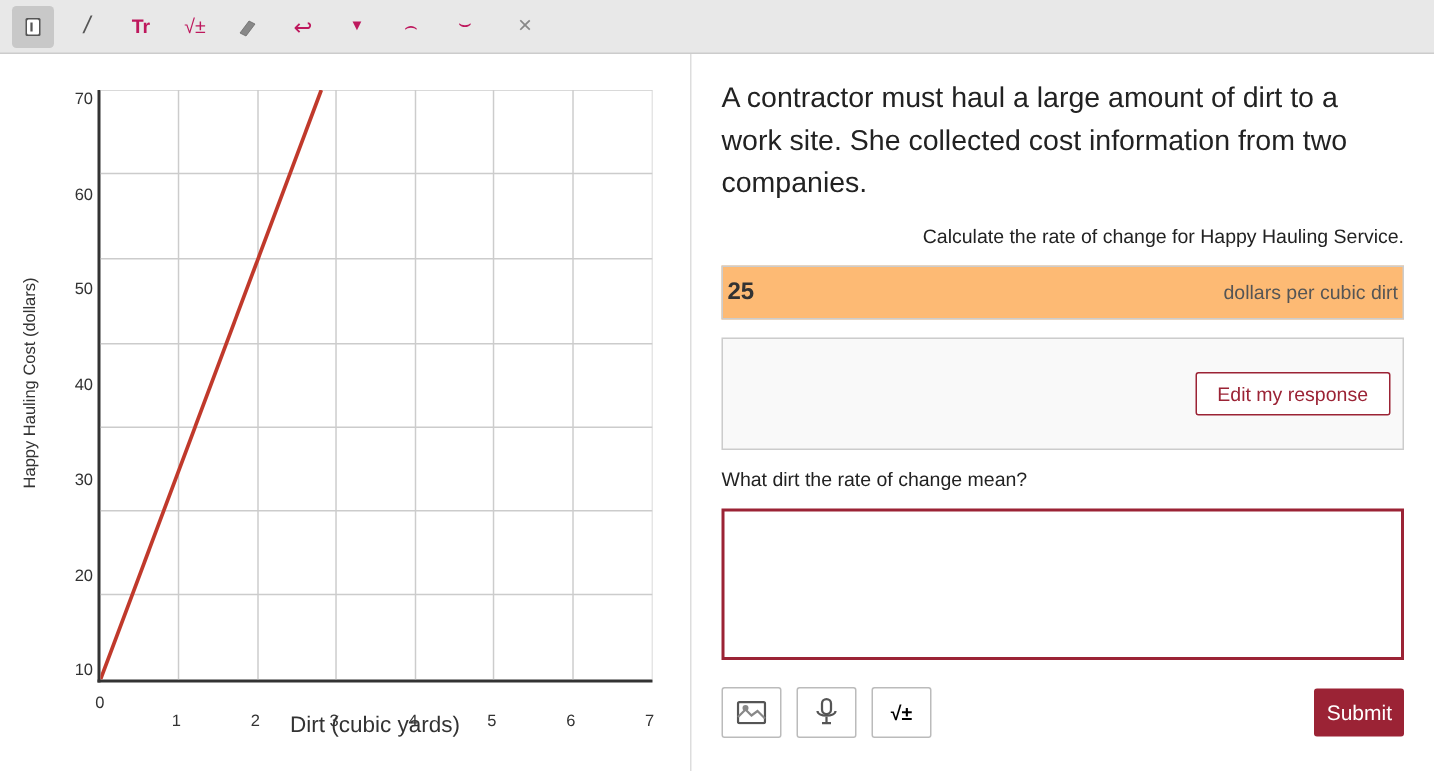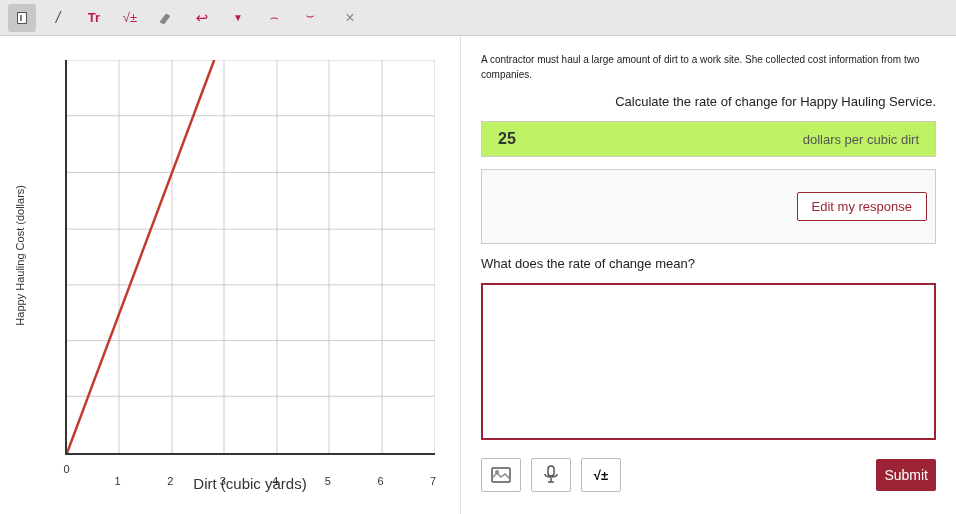--- a/index.html
+++ b/index.html
@@ -81,38 +81,38 @@
       flex: 1;
       background: white;
       padding: 16px 20px;
       display: flex;
       flex-direction: column;
       gap: 12px;
       border-left: 1px solid #ddd;
     }
 
     .problem-text {
-      font-size: 10px;
+      font-size: 19px;
       color: #222;
       line-height: 1.5;
     }
 
     .question-text {
       font-size: 13px;
       color: #222;
       font-weight: normal;
       text-align: right;
     }
 
     .answer-row {
       display: flex;
       align-items: center;
       border: 1px solid #ccc;
-      background: #bef264;
-      padding: 8px 16px;
+      background: #fdba74;
+      padding: 8px 3px;
       justify-content: space-between;
     }
 
     .answer-value {
       font-size: 16px;
       color: #333;
       font-weight: bold;
     }
 
     .answer-unit {
@@ -240,20 +240,29 @@
           <line x1="107" y1="0" x2="107" y2="395" stroke="#ccc" stroke-width="1"></line>
           <line x1="160" y1="0" x2="160" y2="395" stroke="#ccc" stroke-width="1"></line>
           <line x1="214" y1="0" x2="214" y2="395" stroke="#ccc" stroke-width="1"></line>
           <line x1="267" y1="0" x2="267" y2="395" stroke="#ccc" stroke-width="1"></line>
           <line x1="321" y1="0" x2="321" y2="395" stroke="#ccc" stroke-width="1"></line>
           <line x1="375" y1="0" x2="375" y2="395" stroke="#ccc" stroke-width="1"></line>
 
           <line x1="0" y1="395" x2="150" y2="0" stroke="#c0392b" stroke-width="2.5"></line>
         </svg>
 
+        <div style="position:absolute; left:-35px; top:0; bottom:0; display:flex; flex-direction:column; justify-content:space-between;">
+          <span style="font-size:11px; color:#333; text-align:right; width:30px;">70</span>
+          <span style="font-size:11px; color:#333; text-align:right; width:30px;">60</span>
+          <span style="font-size:11px; color:#333; text-align:right; width:30px;">50</span>
+          <span style="font-size:11px; color:#333; text-align:right; width:30px;">40</span>
+          <span style="font-size:11px; color:#333; text-align:right; width:30px;">30</span>
+          <span style="font-size:11px; color:#333; text-align:right; width:30px;">20</span>
+          <span style="font-size:11px; color:#333; text-align:right; width:30px;">10</span>
+        </div>
 
         <div style="position:absolute; bottom:-22px; left:0; right:0; display:flex; justify-content:space-between;">
           <span style="font-size:11px; color:#333; width:15px; text-align:center; position:absolute; left:-8px; bottom:0;">0</span>
           <span style="font-size:11px; color:#333; position:absolute; left:calc(1*100%/7 - 5px);">1</span>
           <span style="font-size:11px; color:#333; position:absolute; left:calc(2*100%/7 - 5px);">2</span>
           <span style="font-size:11px; color:#333; position:absolute; left:calc(3*100%/7 - 5px);">3</span>
           <span style="font-size:11px; color:#333; position:absolute; left:calc(4*100%/7 - 5px);">4</span>
           <span style="font-size:11px; color:#333; position:absolute; left:calc(5*100%/7 - 5px);">5</span>
           <span style="font-size:11px; color:#333; position:absolute; left:calc(6*100%/7 - 5px);">6</span>
           <span style="font-size:11px; color:#333; position:absolute; left:calc(7*100%/7 - 5px);">7</span>
@@ -275,21 +284,21 @@
 
     <div class="answer-row">
       <span class="answer-value">25</span>
       <span class="answer-unit">dollars per cubic dirt</span>
     </div>
 
     <div class="edit-btn-row">
       <button class="edit-response-btn">Edit my response</button>
     </div>
 
-    <p class="rate-change-question">What does the rate of change mean?</p>
+    <p class="rate-change-question">What dirt the rate of change mean?</p>
 
     <div class="text-response-area" contenteditable="true" style=""></div>
 
     <div class="bottom-toolbar">
       <button class="bottom-btn">
         <svg width="20" height="16" viewBox="0 0 20 16" fill="none">
           <rect x="1" y="1" width="18" height="14" rx="1" stroke="#555" stroke-width="1.5" fill="none"></rect>
           <circle cx="6" cy="5" r="2" fill="#888"></circle>
           <path d="M1 11 L6 6 L10 10 L14 7 L19 12" stroke="#888" stroke-width="1.5" fill="none"></path>
         </svg>

